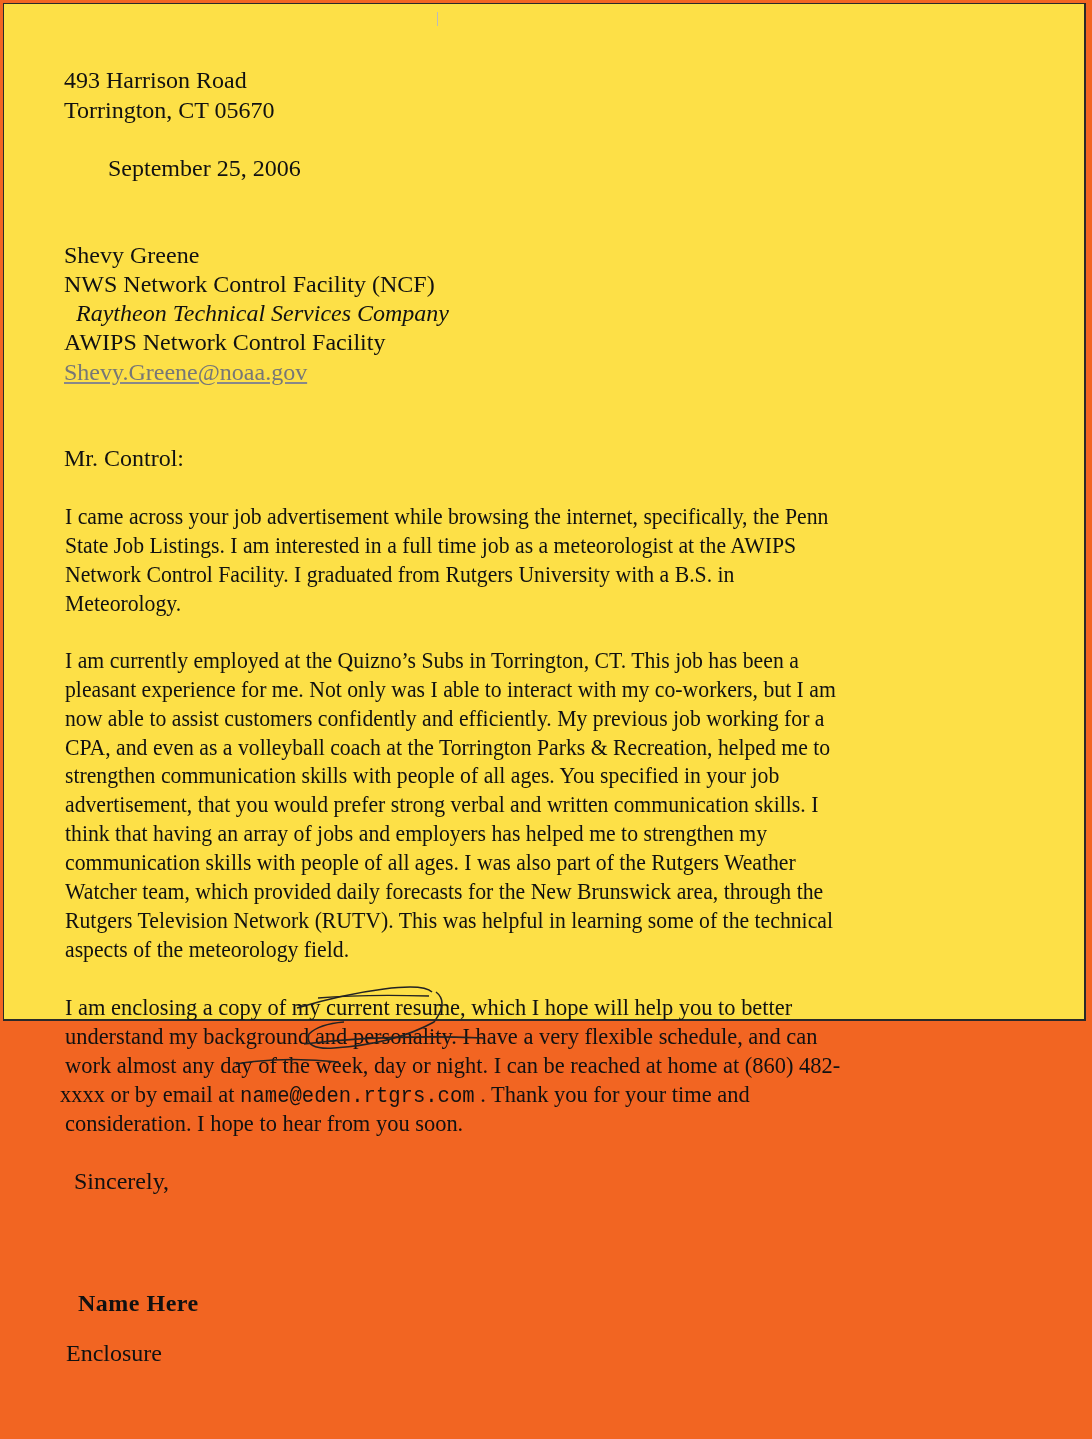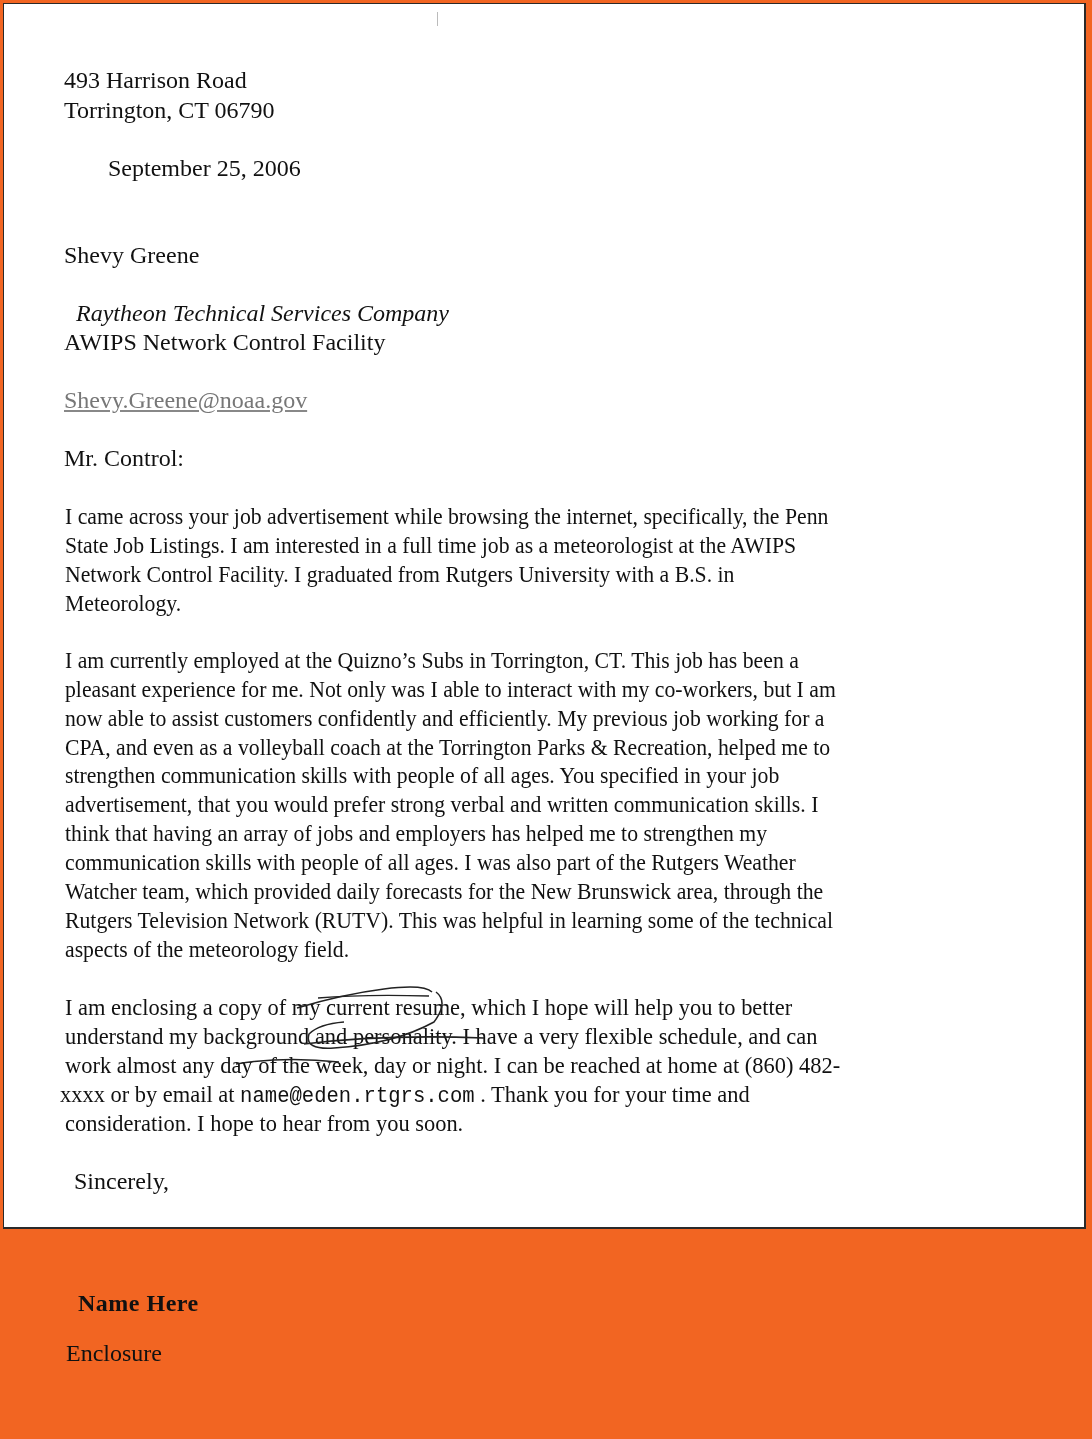--- a/index.html
+++ b/index.html
@@ -5,55 +5,56 @@
     html, body { margin: 0; padding: 0; }
     body {
       width: 1092px; height: 1439px;
       background: #f26522;
       position: relative;
       overflow: hidden;
     }
     .page {
       position: absolute;
       left: 3px; top: 3px;
-      width: 1083px; height: 1226px;
-      background: #ffffff;
+      width: 1083px; height: 1018px;
+      background: #fde047;
       border-right: 2px solid #2a2a2a;
       border-bottom: 2px solid #2a2a2a;
       border-left: 1px solid #2a2a2a;
       border-top: 1px solid #2a2a2a;
       box-sizing: border-box;
     }
     .txt {
       position: absolute;
       font-family: "Liberation Serif", "DejaVu Serif", serif;
       font-size: 24px;
       color: #111;
       white-space: nowrap;
       line-height: 29px;
     }
     .narrow { transform-origin: 0 0; }
-    .link { color: #777; text-decoration: underline; text-decoration-color: #888; margin-top: 28px; }
+    .link { color: #777; text-decoration: underline; text-decoration-color: #888; }
     .mono { font-family: "Liberation Mono", "DejaVu Sans Mono", monospace; font-size: 22px; }
     .bold { font-weight: bold; margin-left: 14px; }
     .tick { position: absolute; left: 433px; top: 8px; width: 1px; height: 14px; background: #bbb; }
     svg.marks { position: absolute; left: 0; top: 0; pointer-events: none; }
   </style>
 </head>
 <body>
 
 <div class="page">
   <div class="tick"></div>
 
   <div class="txt" style="left:60px;top:62px;">493 Harrison Road</div>
-  <div class="txt" style="left:60px;top:92px;">Torrington, CT 06790</div>
+  <div class="txt" style="left:60px;top:92px;">Torrington, CT 05670</div>
 
   <div class="txt" style="left:60px;top:150px;margin-left:44px;">September 25, 2006</div>
 
   <div class="txt" style="left:60px;top:237px;">Shevy Greene</div>
+  <div class="txt" style="left:60px;top:266px;">NWS Network Control Facility (NCF)</div>
   <div class="txt" style="left:72px;top:295px;font-style:italic;">Raytheon Technical Services Company</div>
   <div class="txt" style="left:60px;top:324px;">AWIPS Network Control Facility</div>
   <div class="txt link" style="left:60px;top:354px;">Shevy.Greene@noaa.gov</div>
 
   <div class="txt" style="left:60px;top:440px;">Mr. Control:</div>
 
   <div>
     <div class="txt narrow" style="left:61px;top:498px;transform:scaleX(0.905);">I came across your job advertisement while browsing the internet, specifically, the Penn</div>
     <div class="txt narrow" style="left:61px;top:527px;transform:scaleX(0.905);">State Job Listings.  I am interested in a full time job as a meteorologist at the AWIPS</div>
     <div class="txt narrow" style="left:61px;top:556px;transform:scaleX(0.905);">Network Control Facility.  I graduated from Rutgers University with a B.S. in</div>

